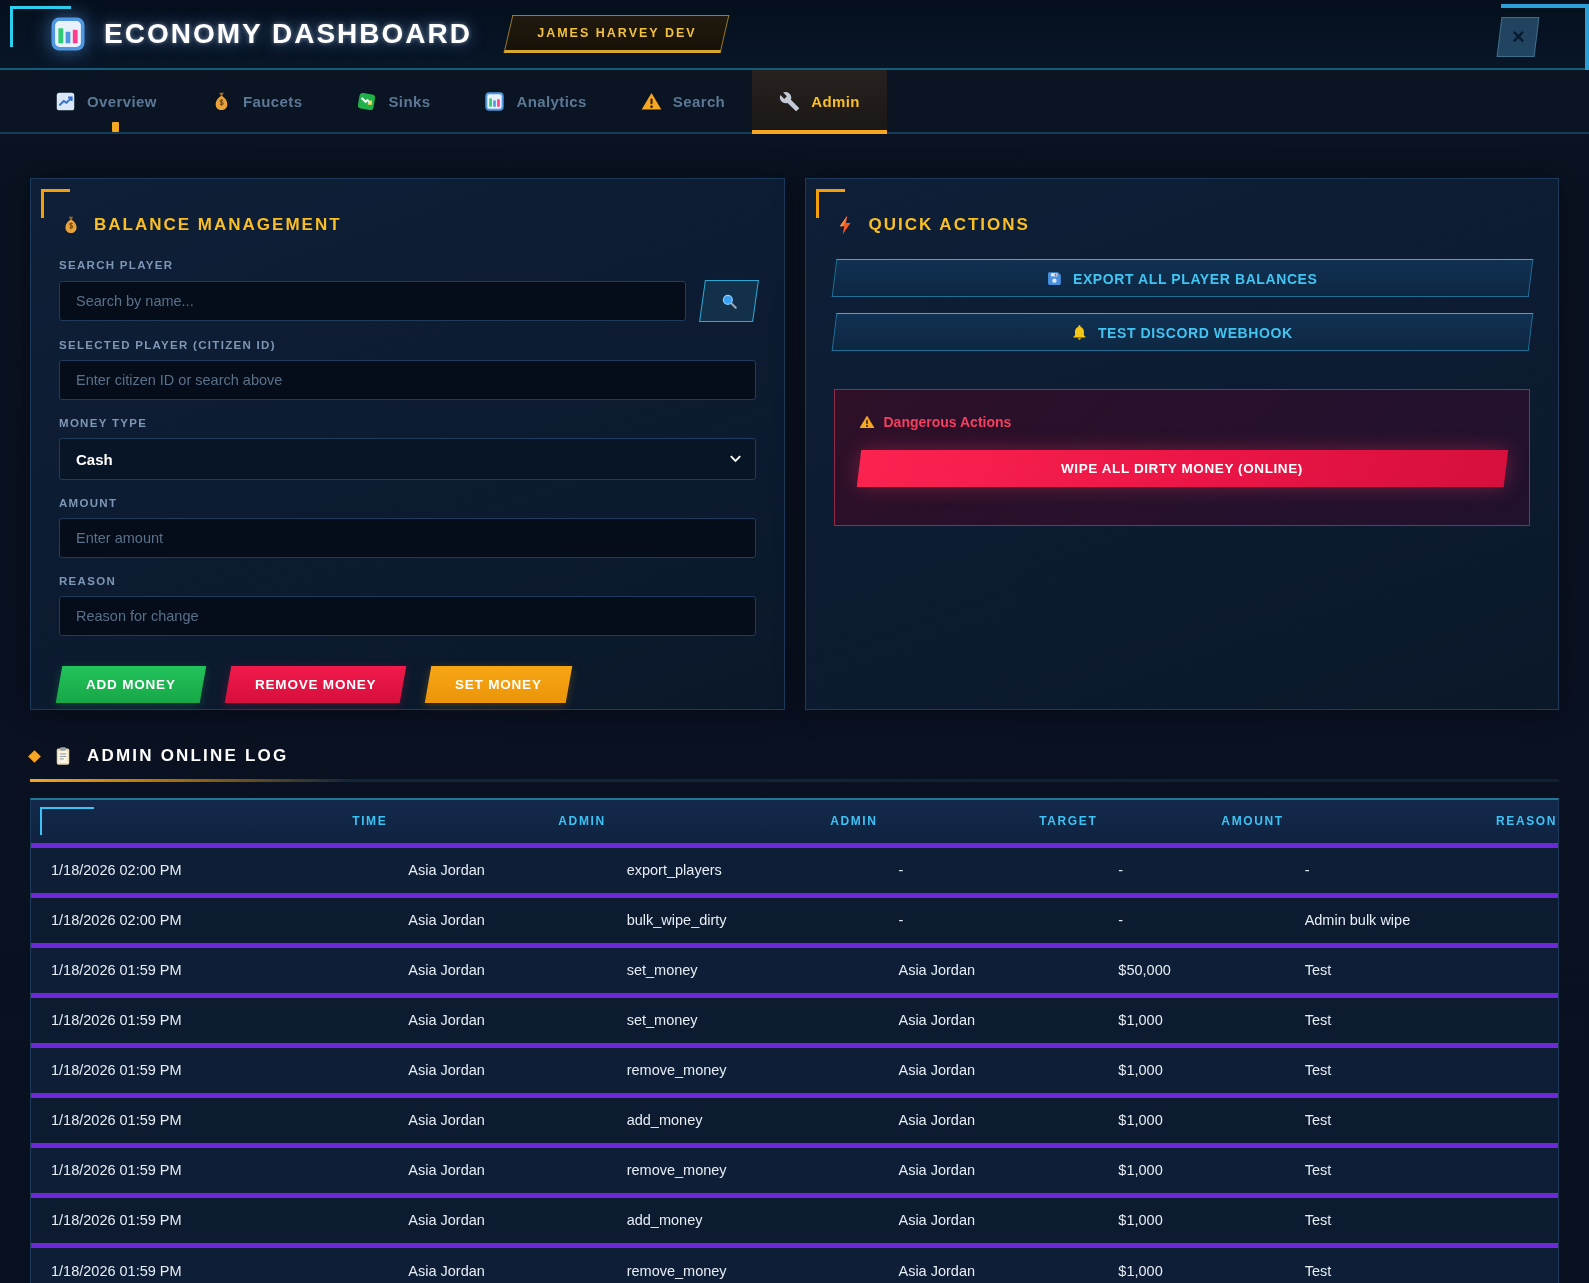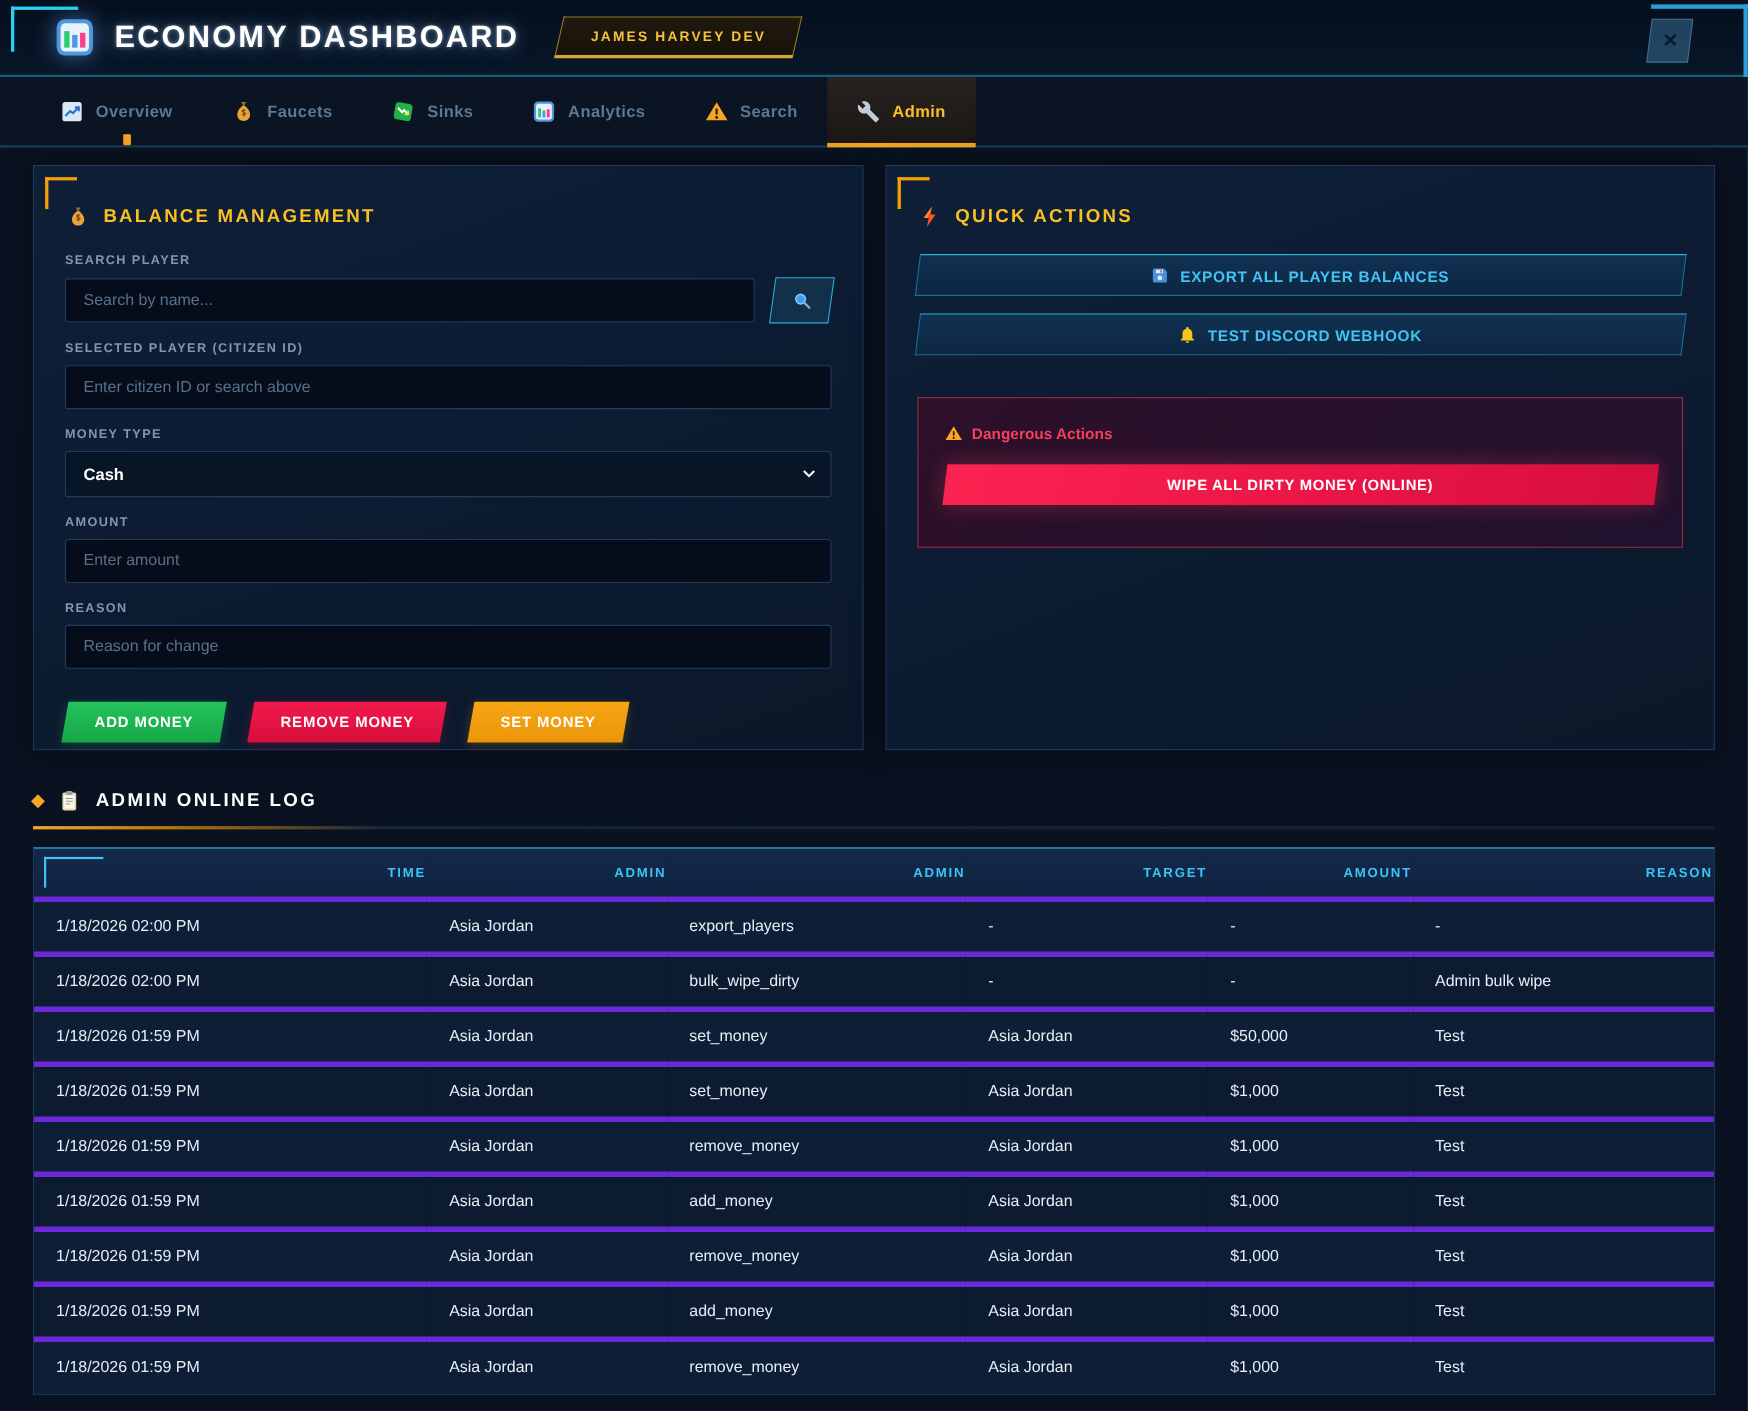--- a/index.html
+++ b/index.html
@@ -52,21 +52,21 @@
   .tab.active{
     background:linear-gradient(180deg,#272220 0%,#1b1714 100%);
     color:#fbbf24;
   }
   .tab.active::after{
     content:"";position:absolute;left:0;right:0;bottom:-2px;height:4px;background:#f5a623;
   }
   .nav-dot{position:absolute;left:112px;bottom:0;width:7px;height:10px;background:#f5a623;border-radius:1px;}
   
   .content{padding:0 30px;box-sizing:border-box;}
-  .panels{display:flex;gap:20px;margin-top:16px;}
+  .panels{display:flex;gap:20px;margin-top:44px;}
   .panel{
     flex:1;height:532px;box-sizing:border-box;position:relative;
     border:1px solid #1c3a5c;padding:28px 28px;
     background:linear-gradient(160deg,#0e1f37 0%,#0c1a2f 70%,#0b1829 100%);
     box-shadow:0 0 26px rgba(0,0,0,.4);
   }
   .corner-accent{position:absolute;top:10px;left:10px;width:26px;height:26px;
     border-left:3px solid #f59e0b;border-top:3px solid #f59e0b;}
   .panel-title{display:flex;align-items:center;gap:13px;margin:8px 0 24px 2px;}
   .panel-title .picon svg{width:20px;height:20px;display:block;}

